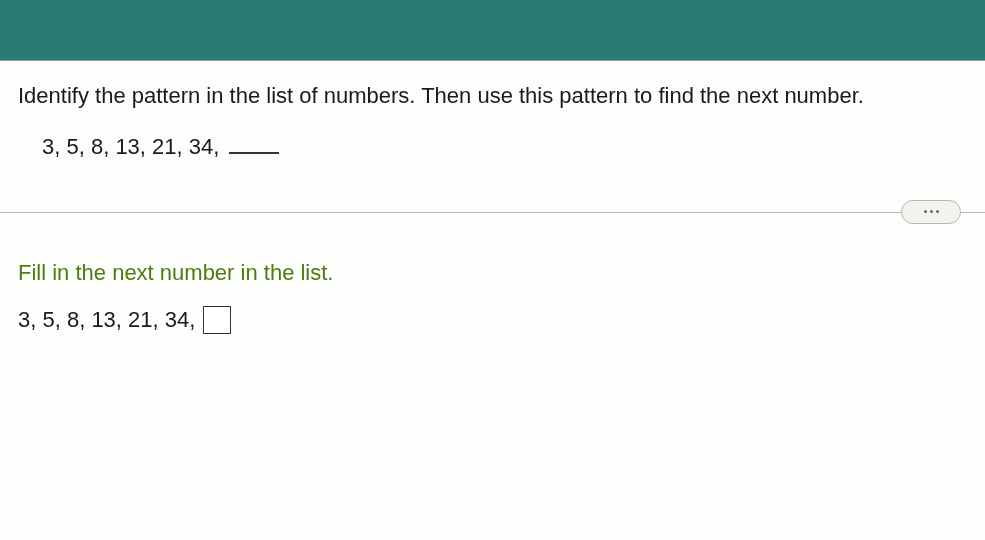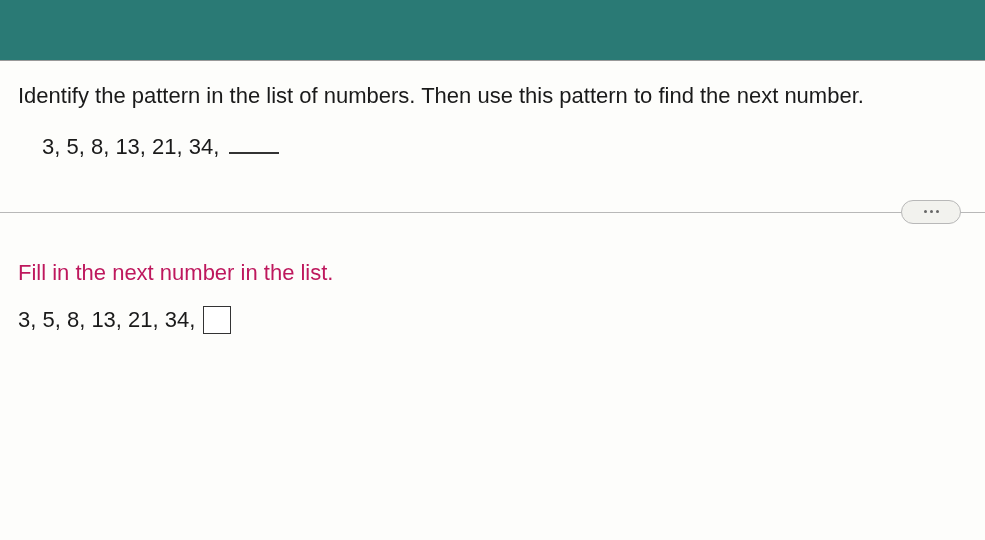--- a/index.html
+++ b/index.html
@@ -73,21 +73,21 @@
       cursor: pointer;
     }
     .more-pill .dot {
       width: 3px;
       height: 3px;
       background: #666;
       border-radius: 50%;
     }
     .instruction-text {
       font-size: 22px;
-      color: #be185d;
+      color: #4d7c0f;
     }
     .answer-line {
       font-size: 22px;
       color: #1a1a1a;
       margin-top: 20px;
       display: flex;
       align-items: center;
     }
     .answer-input {
       width: 28px;

